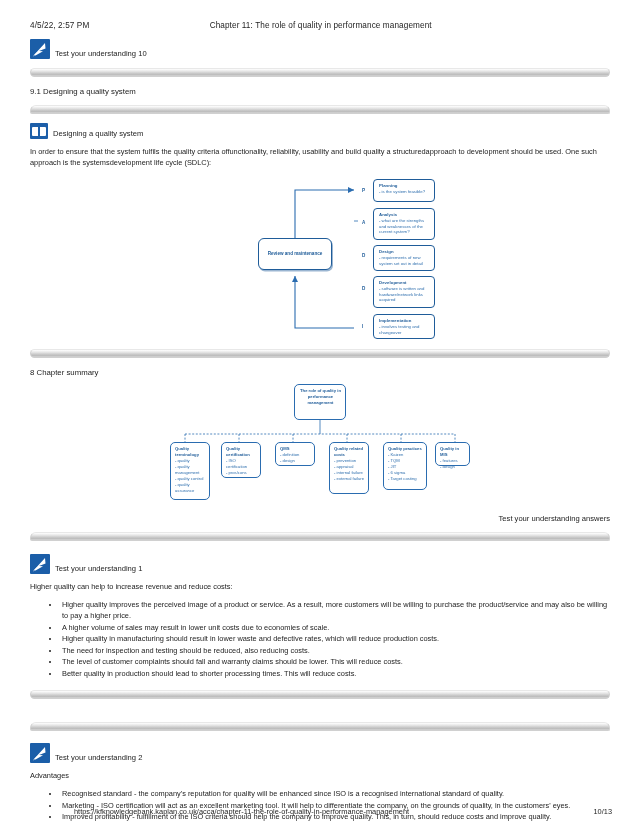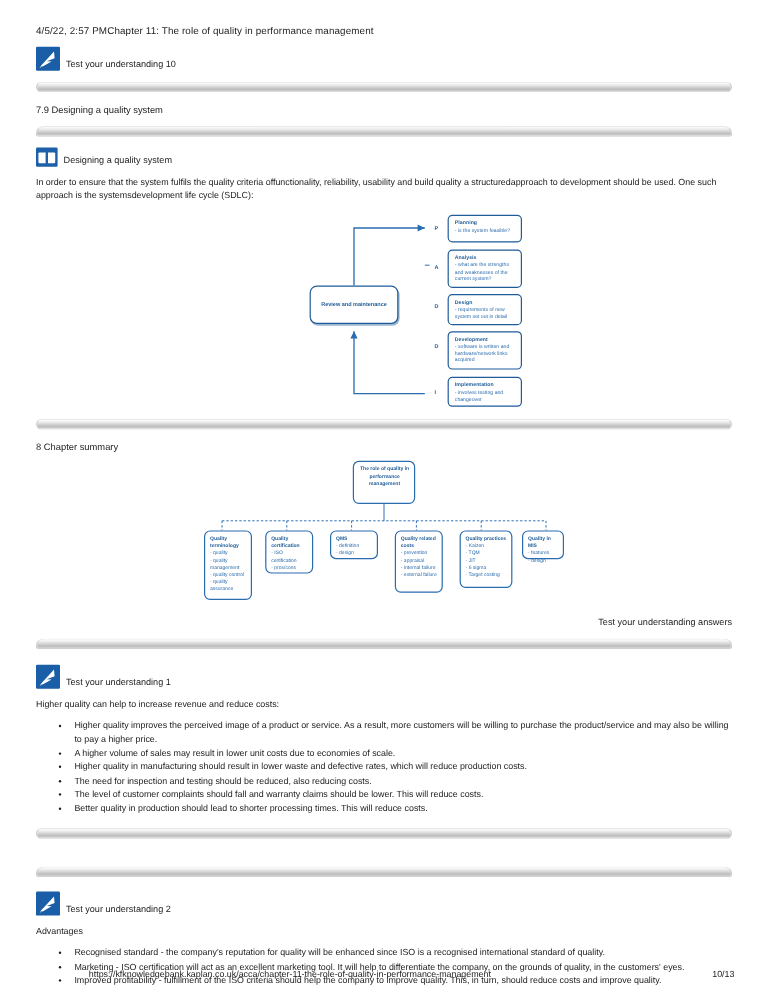--- a/index.html
+++ b/index.html
@@ -18,21 +18,21 @@
 
   
   .pg-header {
     display: flex; align-items: baseline;
     padding: 21px 26px 0 30px;
     font-size: 8.2px; color: #1d1d1d;
     letter-spacing: .1px;
   }
   .pg-header .hdr-date { white-space: nowrap; }
   .pg-header .hdr-title {
-    flex: 1; white-space: nowrap;
+    flex: 1; text-align: center; white-space: nowrap;
     padding-right: 60px;
   }
 
   
   .content { padding: 0 28px 0 30px; }
   .para {
     font-size: 7.4px; line-height: 1.48; color: #1c1c1c;
     margin: 8px 0 0 0;
   }
   .sec-head {
@@ -156,21 +156,21 @@
       <span class="icon-flag">
         <svg width="20" height="20" viewBox="0 0 20 20">
           <path d="M4 16 L15 4 L15.5 9.5 L9 12 L13 12.3 L5.5 16.5 Z" fill="#ffffff"></path>
           <path d="M3 17 L7 13 L7.8 13.6 L3.6 17.6 Z" fill="#ffffff" opacity="0.55"></path>
         </svg>
       </span>
       <span class="tyu-label">Test your understanding 10</span>
     </div>
     <div class="divider"></div>
 
-    <div class="sec-head">7.9 Designing a quality system</div>
+    <div class="sec-head">9.1 Designing a quality system</div>
     <div class="divider top-cap"></div>
 
     <div class="tyu-row">
       <span class="icon-book">
         <span class="pg-l"></span>
           <span class="pg-r"></span>
       </span>
       <span class="tyu-label">Designing a quality system</span>
     </div>
     <div class="para">In order to ensure that the system fulfils the quality criteria offunctionality, reliability, usability and build quality a structuredapproach to development should be used. One such approach is the systemsdevelopment life cycle (SDLC):</div>

